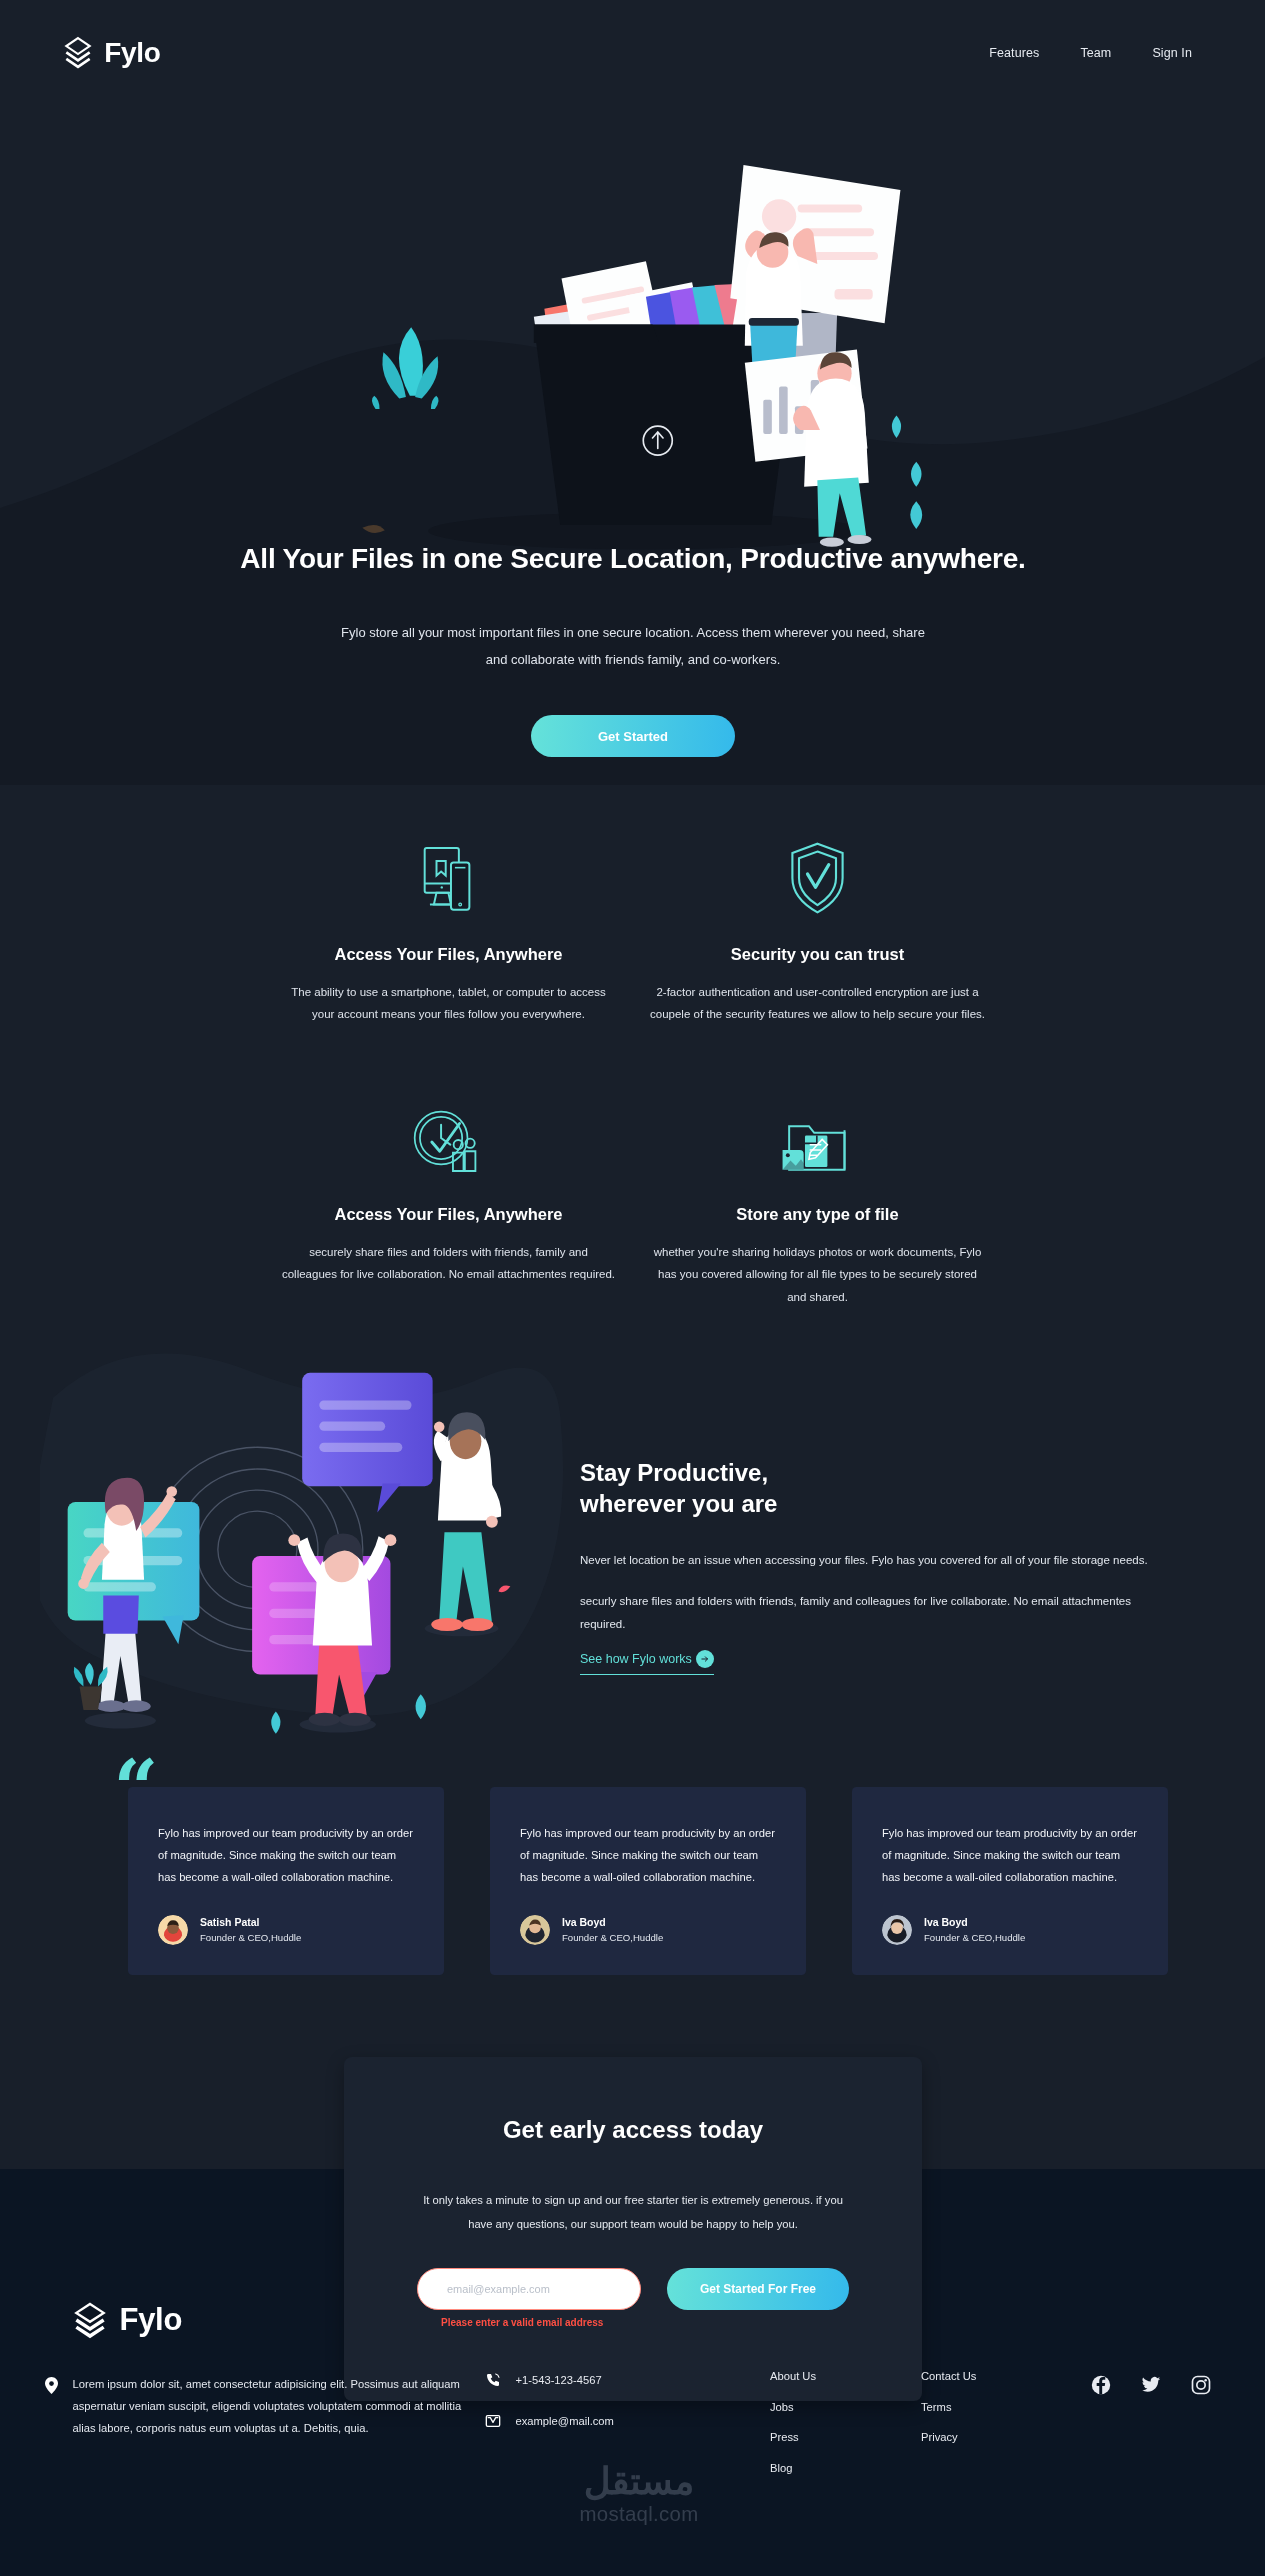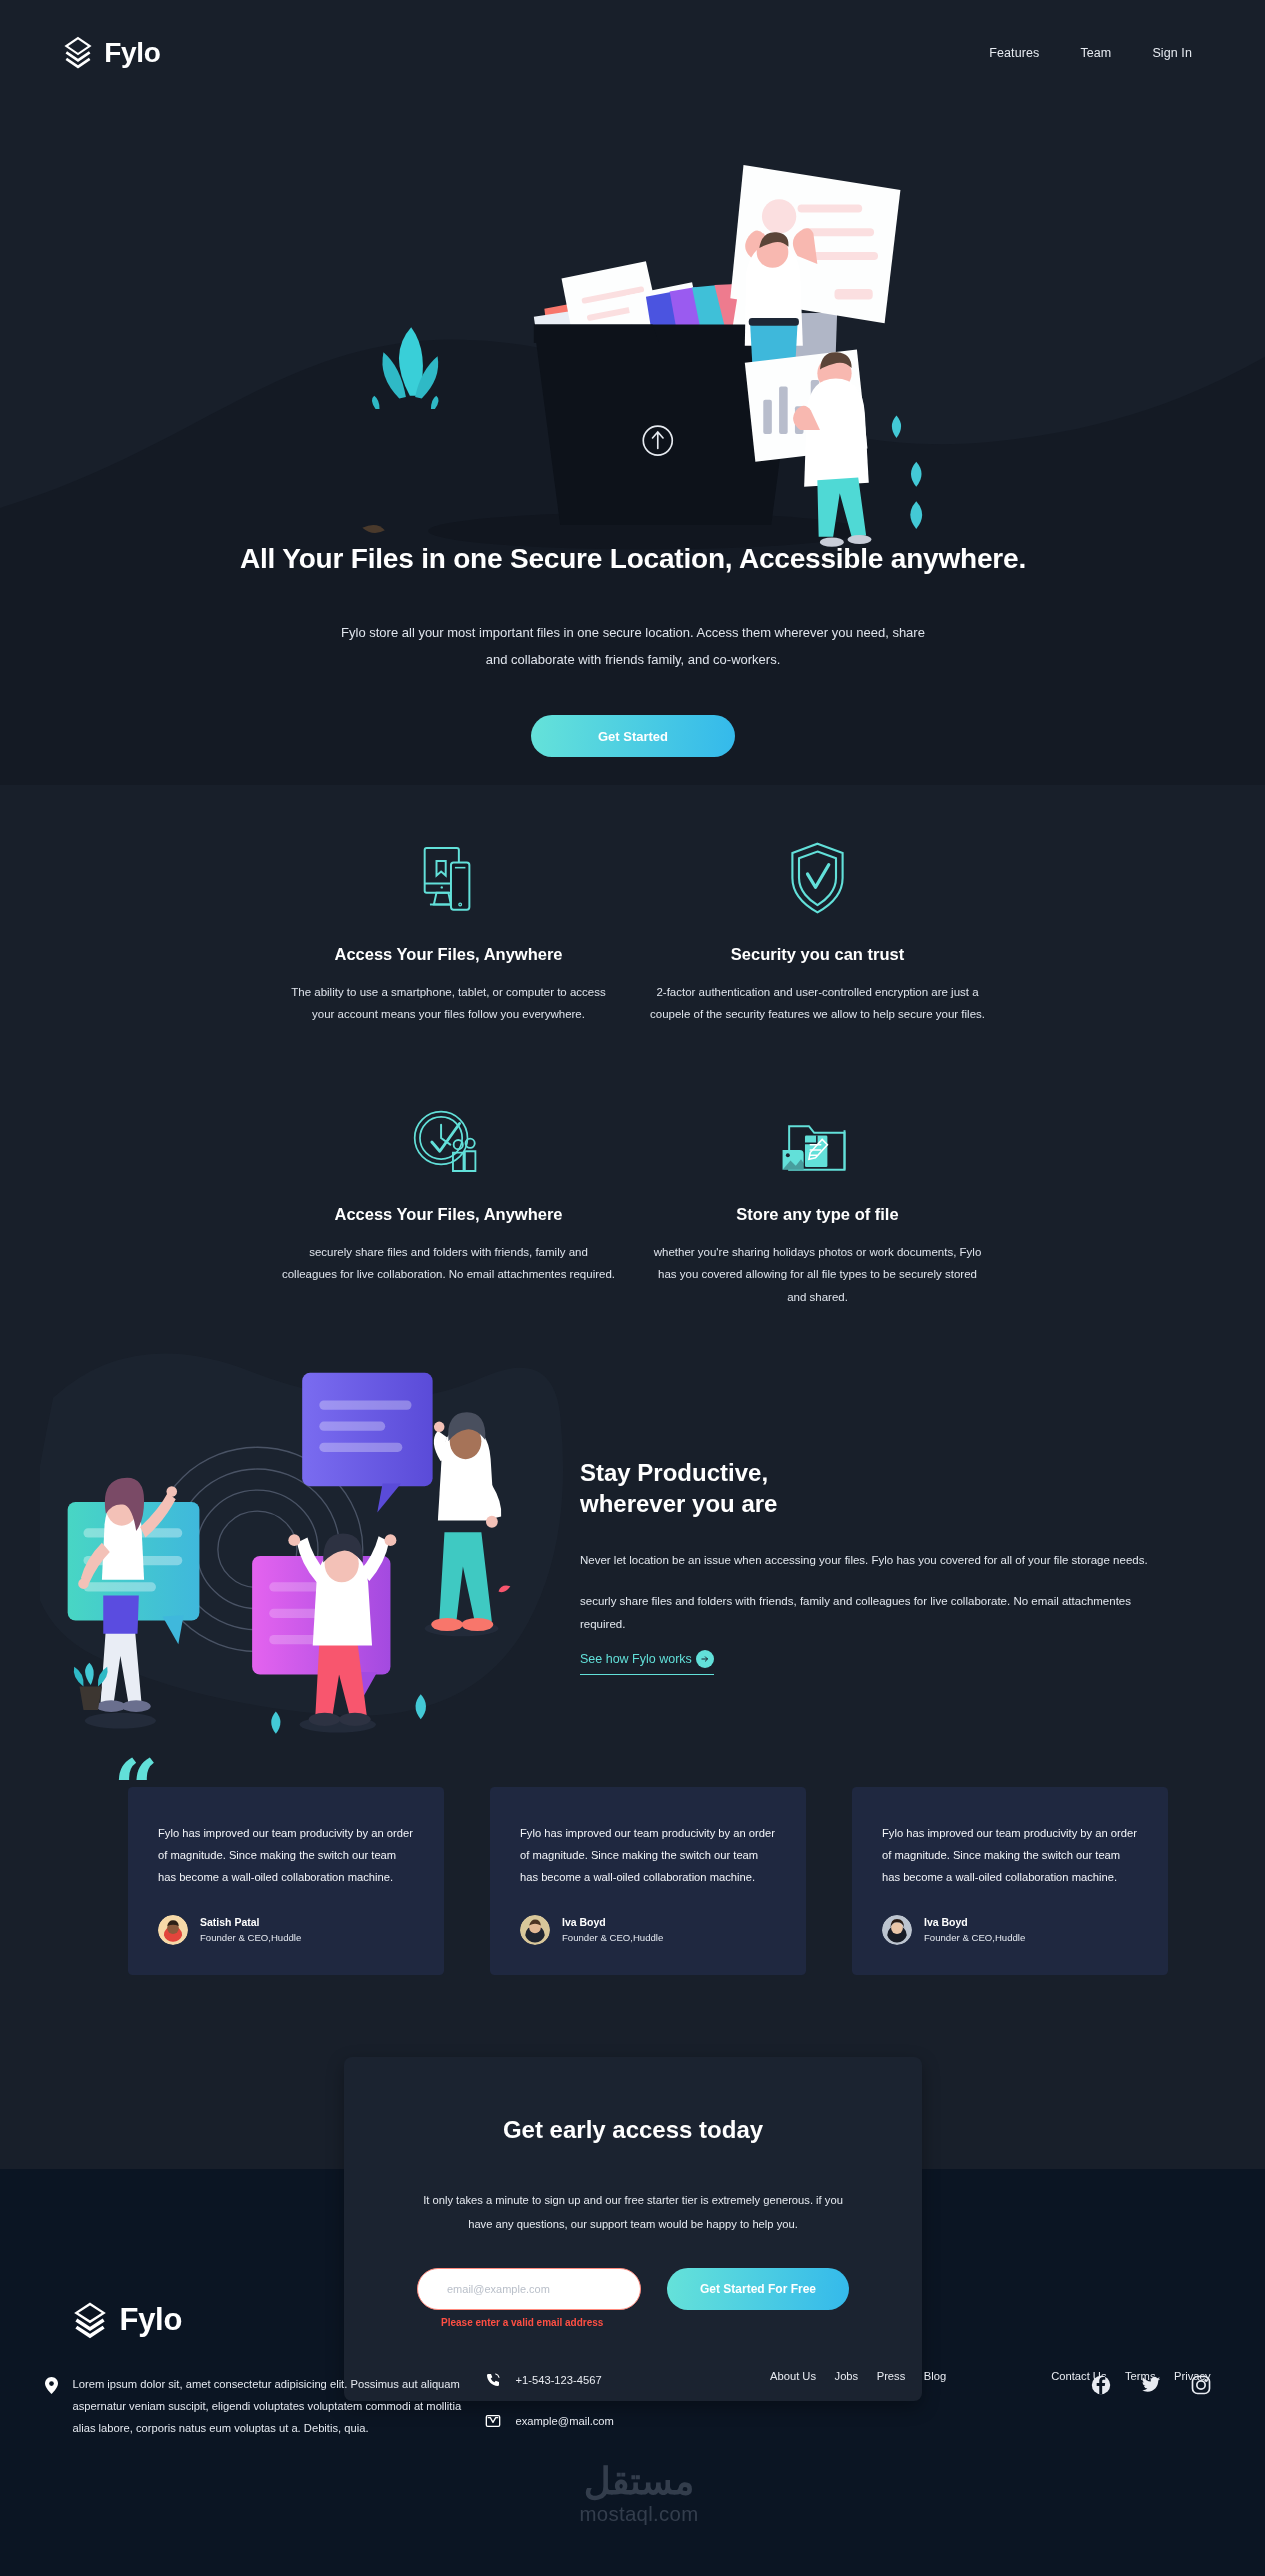--- a/index.html
+++ b/index.html
@@ -120,21 +120,21 @@
   .footer { position: absolute; top: 2288px; left: 0; width: 1266px; height: 288px; z-index: 25; }
   .footer-brand { position: absolute; top: 13px; left: 71px; display: flex; align-items: center; gap: 10.5px; }
   .footer-brand .brand-mark { width: 38px; height: 38px; }
   .footer-brand .brand-name { font-size: 31px; }
   .fcol-address { position: absolute; top: 86px; left: 45px; display: flex; gap: 14.5px; width: 422px; }
   .faddr-text { font-size: 11.2px; color: #e5e9f0; line-height: 1.95; }
   .fcol-contact { position: absolute; top: 84px; left: 485px; width: 264px; }
   .fcontact-row { display: flex; align-items: center; gap: 14.5px; margin-bottom: 25px; }
   .fcontact-row span { font-size: 11.2px; color: #e8ebf1; }
   .fcol-links { position: absolute; top: 82px; left: 770px; display: flex; gap: 105px; }
-  .flinks { display: flex; gap: 18.5px; }
+  .flinks { display: flex; flex-direction: column; gap: 18.5px; }
   .flinks a { font-size: 11.2px; color: #e8ebf1; text-decoration: none; }
   .fsocial { position: absolute; top: 2375px; left: 1091px; display: flex; gap: 30px; z-index: 26; }
   .soc { width: 20px; height: 20px; cursor: pointer; }
   .watermark {
     position: absolute; top: 2463px; left: 527px; width: 224px; text-align: center;
     opacity: .32; z-index: 26;
   }
   .wm-ar { font-size: 37px; color: #8892a4; font-weight: 700; letter-spacing: 1.3px; line-height: 1; }
   .wm-en { margin-top: 2.6px; font-size: 20.4px; color: #8892a4; letter-spacing: 0.3px; }
 </style>
@@ -240,21 +240,21 @@
         <path d="M150 420 q10 -14 2 -20 q-8 6 -8 20 z" fill="#2fb9c6"></path>
       </g>
 
       <path d="M850 430 q14 16 0 34 q-14 -18 0 -34 z" fill="#43c9d6"></path>
       <path d="M880 500 q16 18 0 38 q-16 -20 0 -38 z" fill="#43c9d6"></path>
       <path d="M880 560 q18 20 0 42 q-18 -22 0 -42 z" fill="#43c9d6"></path>
       <path d="M40 600 q22 -10 34 4 q-18 10 -34 -4 z" fill="#4a3a2c"></path>
     </svg>
 
     <div class="hero-inner">
-      <h1 class="hero-title">All Your Files in one Secure Location, Accessible anywhere.</h1>
+      <h1 class="hero-title">All Your Files in one Secure Location, Productive anywhere.</h1>
       <p class="hero-sub">Fylo store all your most important files in one secure location. Access them wherever you need, share and collaborate with friends family, and co-workers.</p>
       <button class="btn-primary">Get Started</button>
     </div>
   </section>
 
   <section class="features">
 
     <div class="feature">
       <div class="feature-icon">
         <svg width="70" height="71" viewBox="0 0 106 108">

